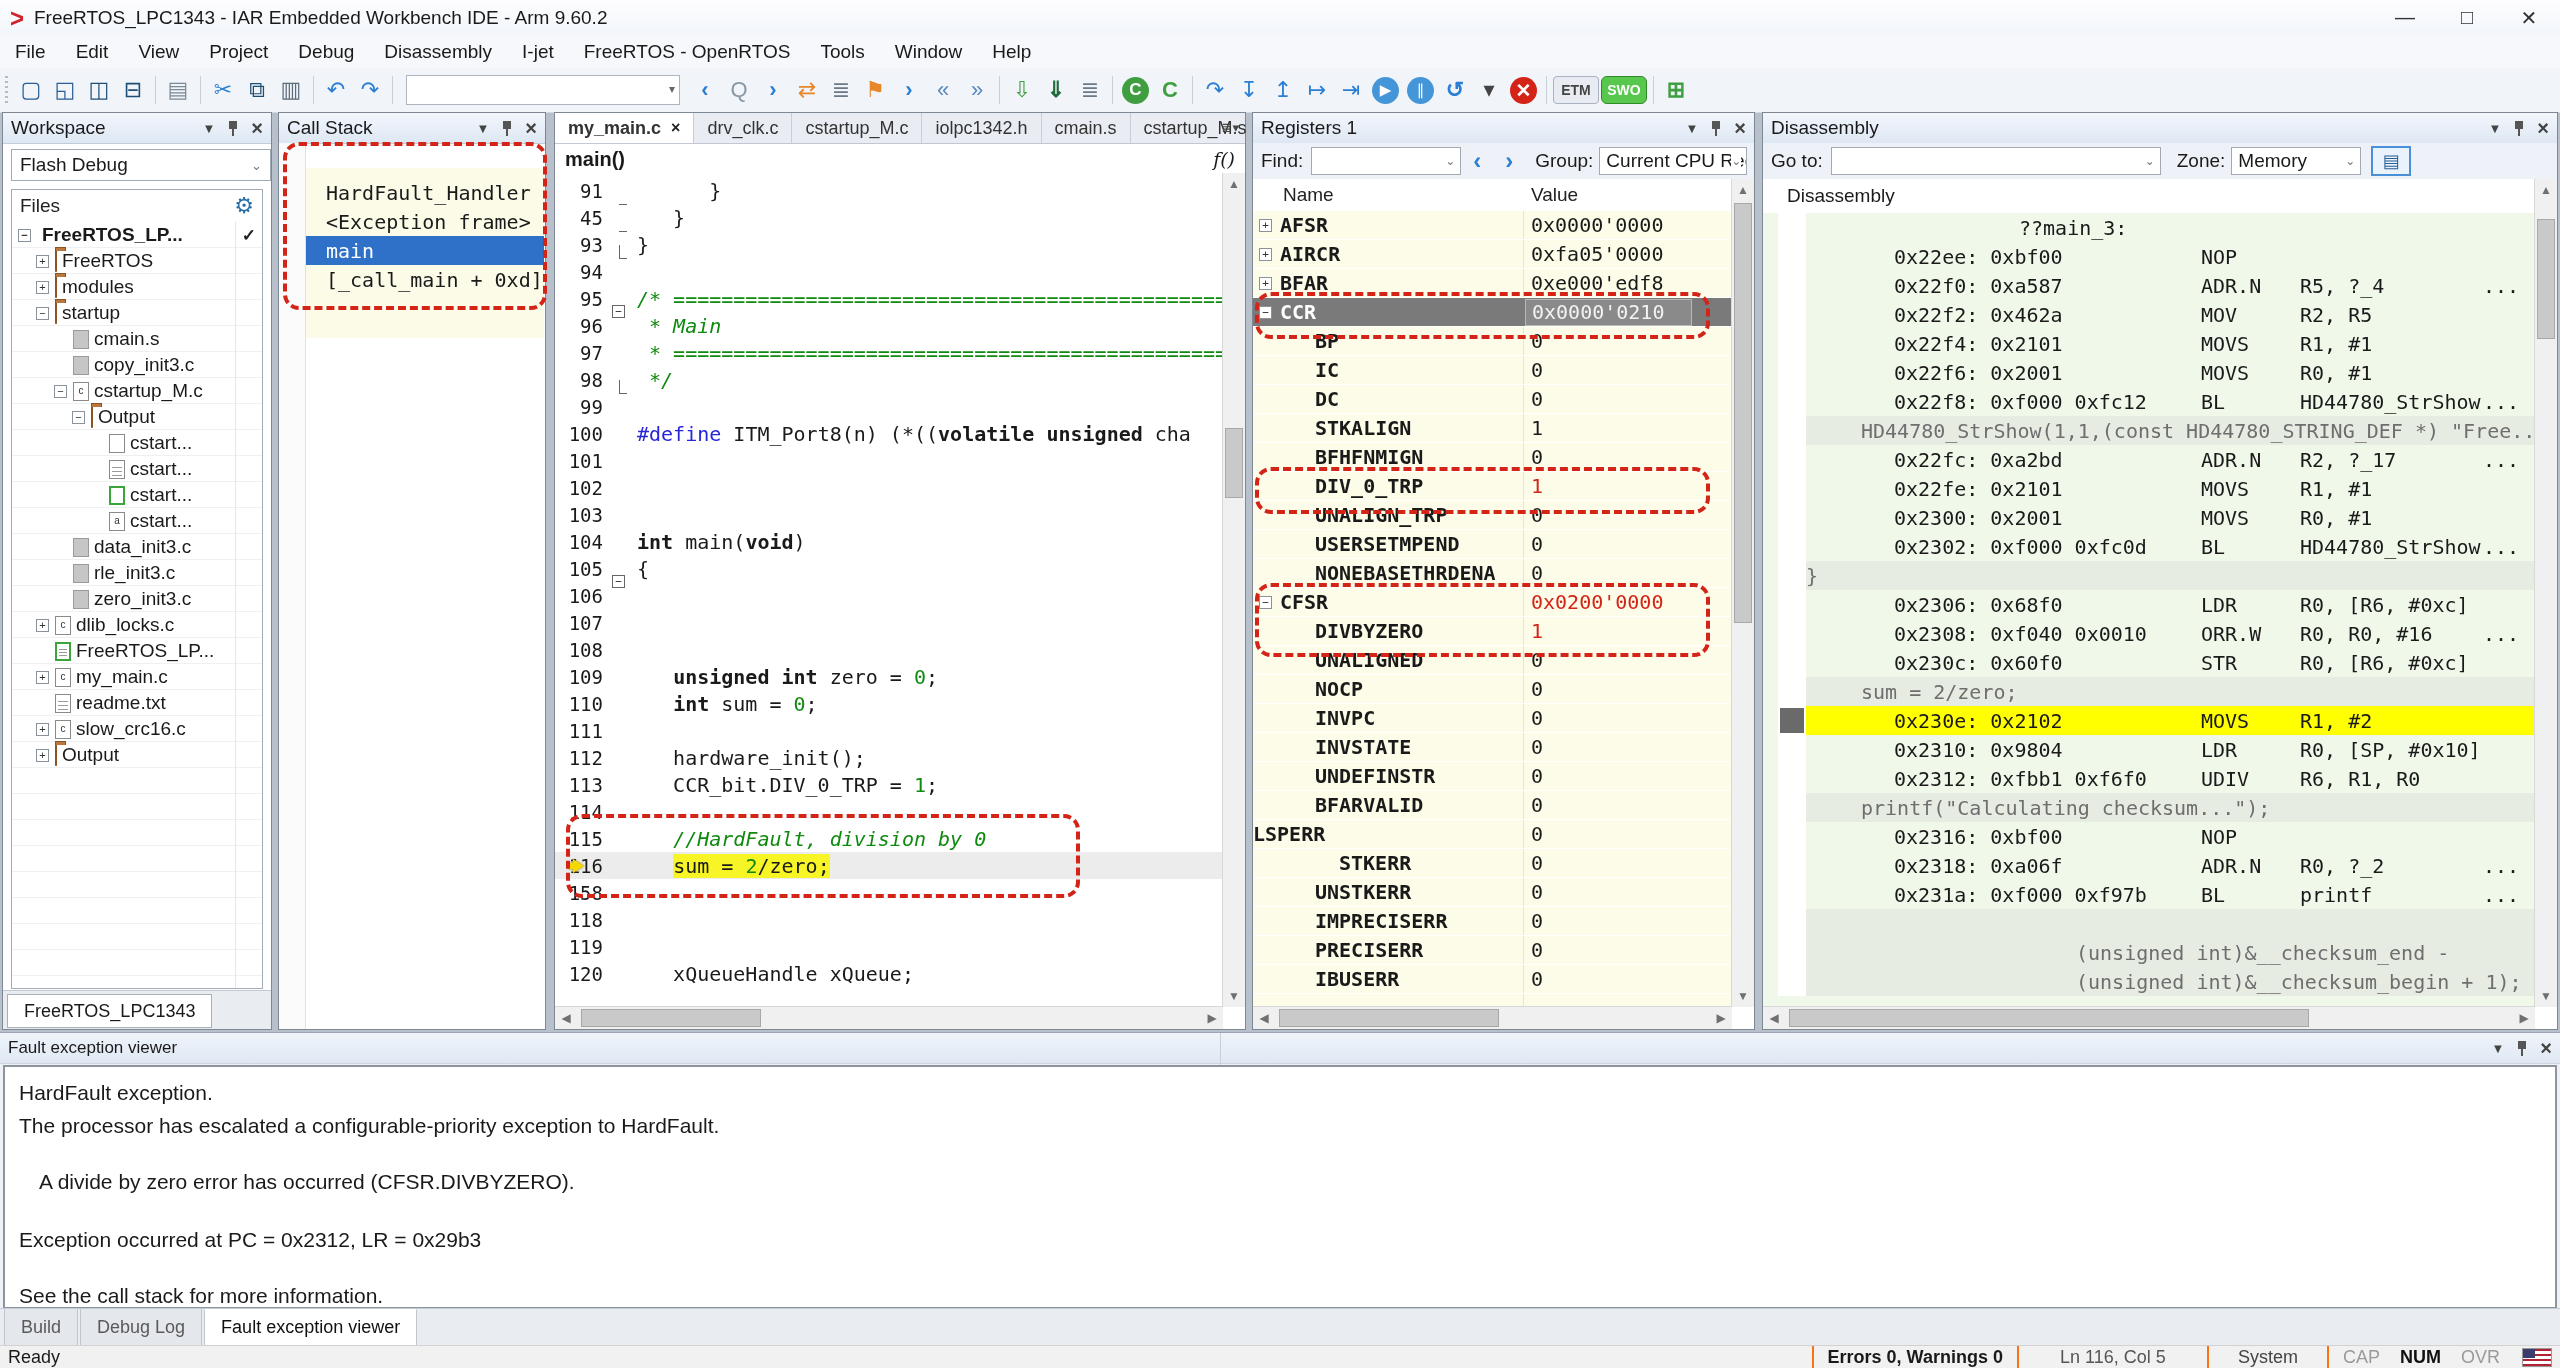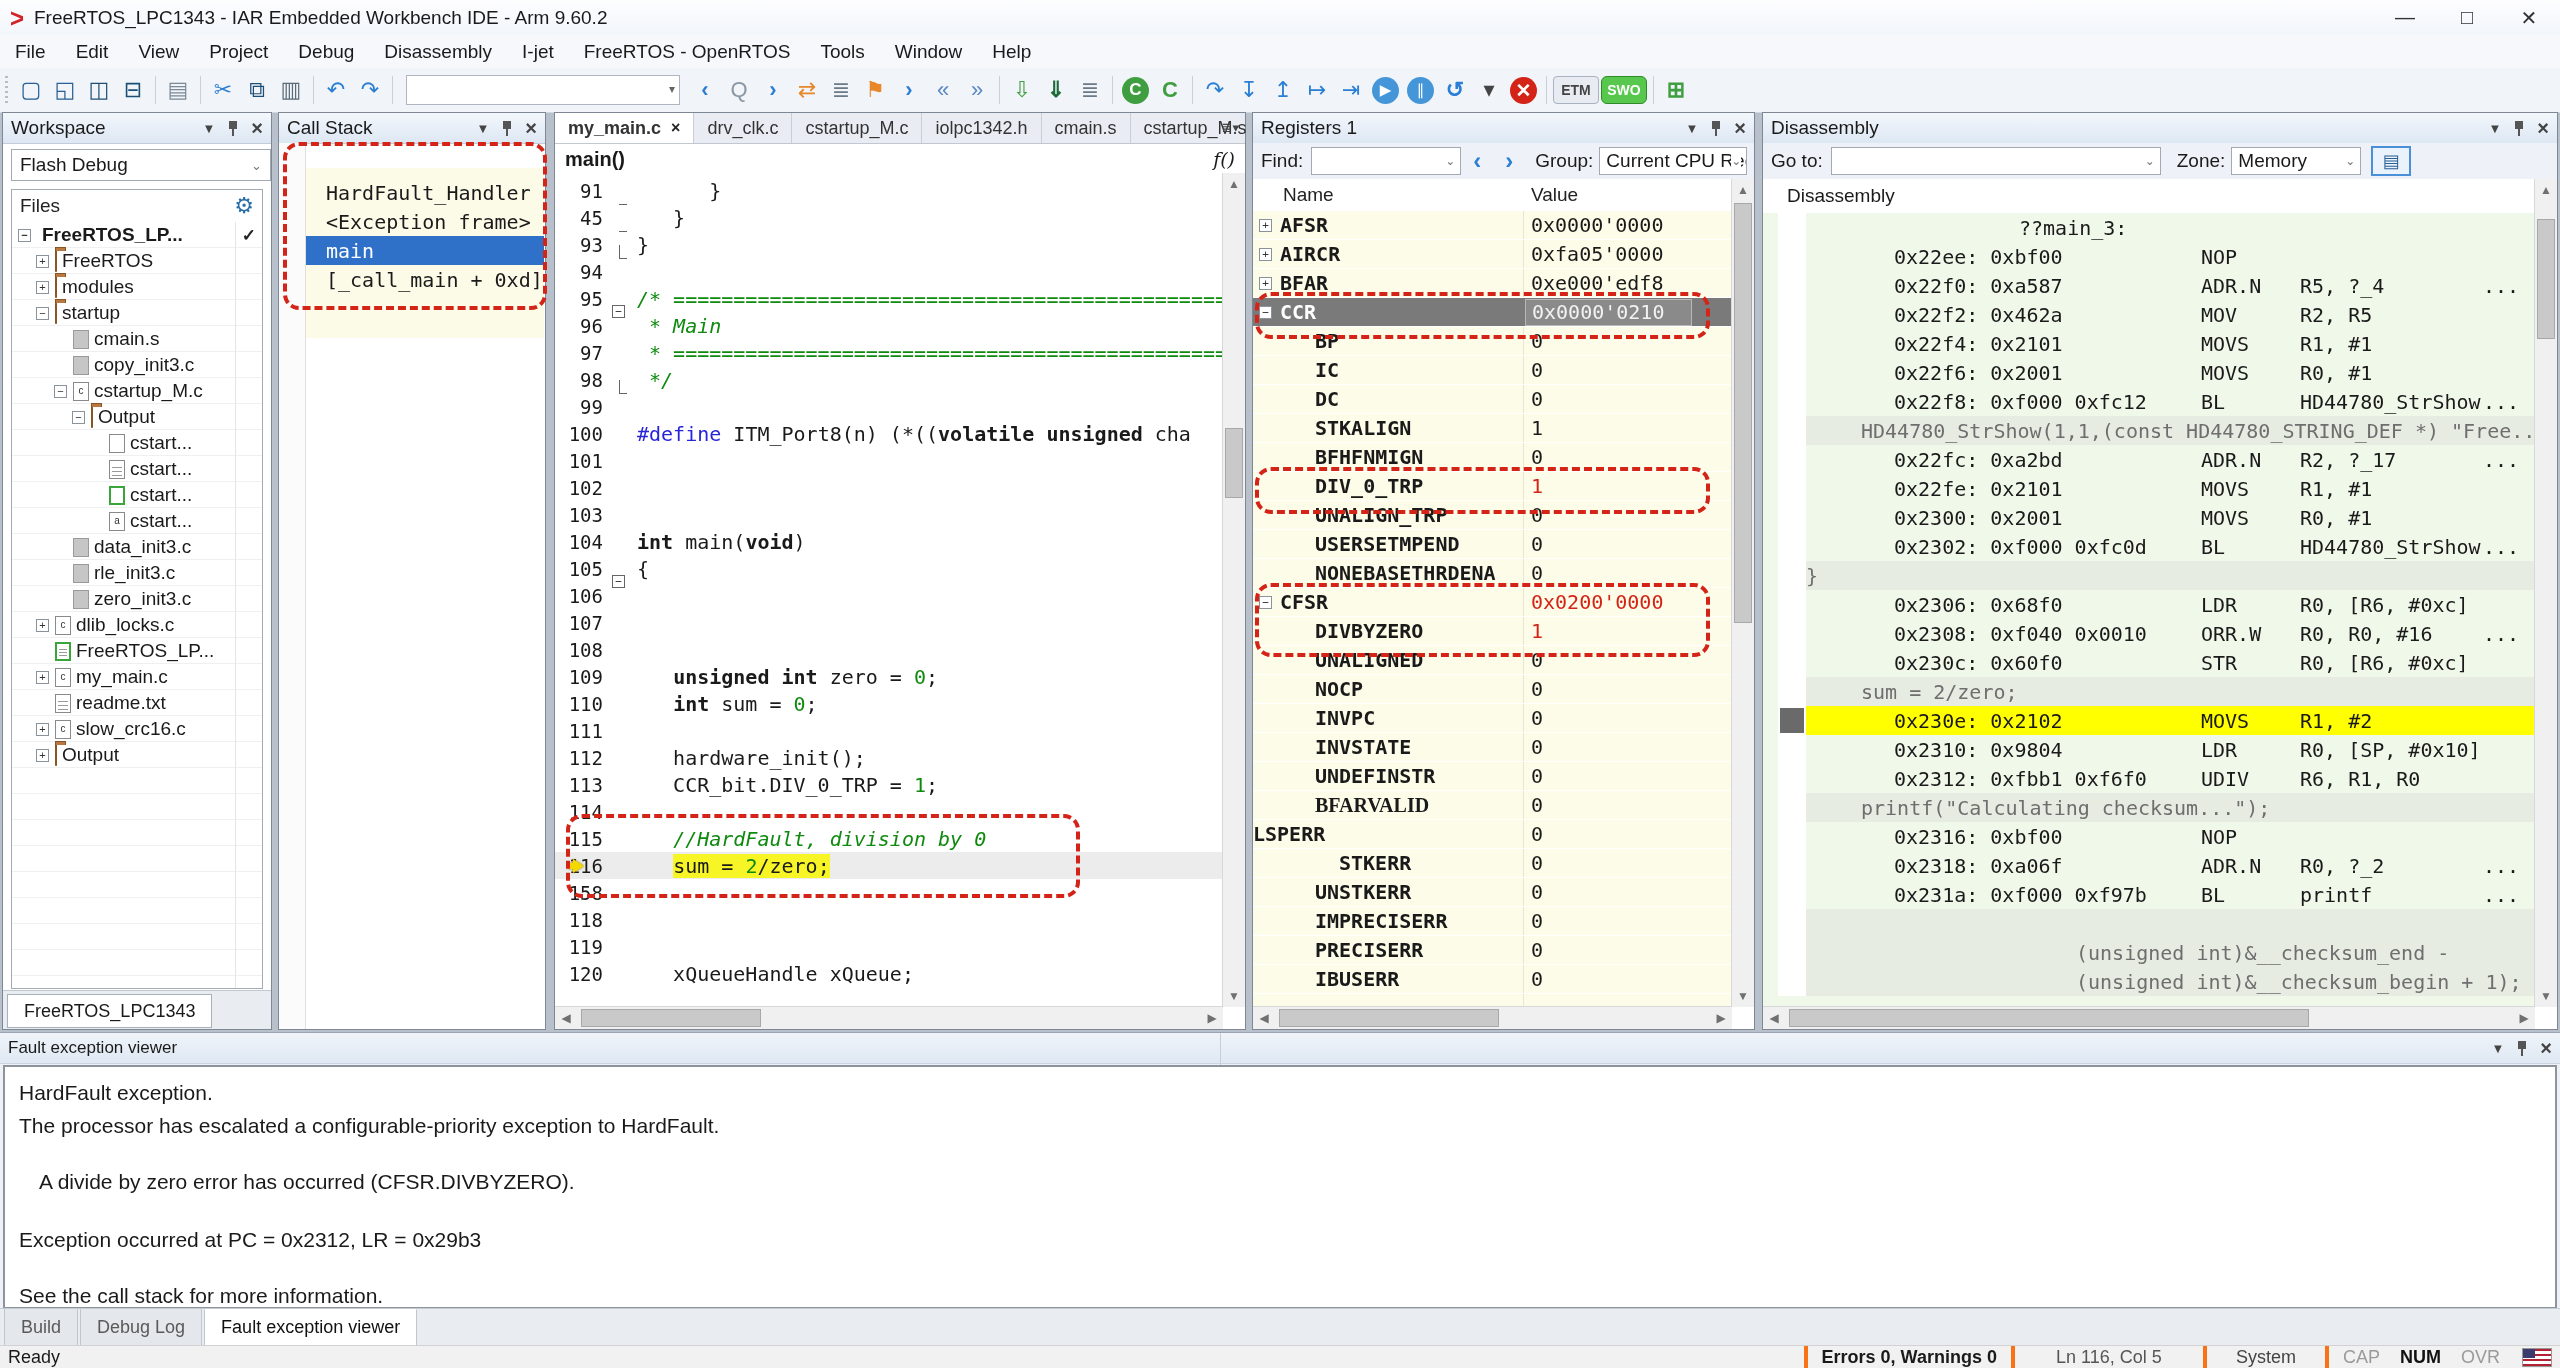--- a/index.html
+++ b/index.html
@@ -137,21 +137,21 @@
   .fv-line:nth-of-type(3){top:103px;left:34px;}
   .fv-line:nth-of-type(4){top:161px;}
   .fv-line:nth-of-type(5){top:217px;}
   .fv-divider{position:absolute;left:1220px;top:0;height:36px;width:1px;background:#c8ced8;}
   
   .bottom-tabs{position:absolute;left:0;top:1308px;width:2560px;height:37px;background:#e9ecf0;border-top:1px solid #c6ccd4;display:flex;align-items:stretch;padding-left:4px;font-size:18px;}
   .btab{display:flex;align-items:center;padding:0 16px;border:1px solid #c0c6ce;border-top:none;color:#5a5a5a;background:#e4e7eb;margin-right:2px;}
   .btab.active{background:#fff;color:#111;border-top:1px solid #fff;}
   .statusbar{position:absolute;left:0;top:1345px;width:2560px;height:23px;background:#f1f1f1;border-top:1px solid #d2d2d2;display:flex;align-items:center;font-size:18px;}
   .st-left{padding-left:8px;flex:1;}
-  .st-seg{height:23px;display:flex;align-items:center;justify-content:center;border-left:4px solid #f97316;padding:0 14px;white-space:nowrap;}
+  .st-seg{height:23px;display:flex;align-items:center;justify-content:center;border-left:2px solid #f97316;padding:0 14px;white-space:nowrap;}
   .st-seg.b{font-weight:bold;}
   .st-ind{color:#9a9a9a;padding:0 10px;}
   .st-ind.on{color:#111;font-weight:bold;}
   .flag{width:28px;height:17px;background:repeating-linear-gradient(#b22234 0 2.5px,#fff 2.5px 5px);position:relative;margin:0 8px;border:1px solid #999;}
   .flag::before{content:"";position:absolute;left:0;top:0;width:12px;height:9px;background:#3c3b6e;}
   
   .anno{position:absolute;border:4px dashed #d42317;border-radius:16px;pointer-events:none;z-index:50;}
 </style>
 </head>
 <body>
@@ -597,21 +597,21 @@
         </div>
         <div class="reg-row">
           <span class="nm" style="margin-left: 62px;">INVSTATE</span>
           <span class="val">0</span>
         </div>
         <div class="reg-row">
           <span class="nm" style="margin-left: 62px;">UNDEFINSTR</span>
           <span class="val">0</span>
         </div>
         <div class="reg-row">
-          <span class="nm" style="margin-left: 62px; font-family: Liberation Serif, serif;">BFARVALID</span>
+          <span class="nm" style="margin-left: 62px;">BFARVALID</span>
           <span class="val">0</span>
         </div>
         <div class="reg-row">
           <span class="nm" style="">LSPERR</span>
           <span class="val">0</span>
         </div>
         <div class="reg-row">
           <span class="nm" style="margin-left: 86px;">STKERR</span>
           <span class="val">0</span>
         </div>

